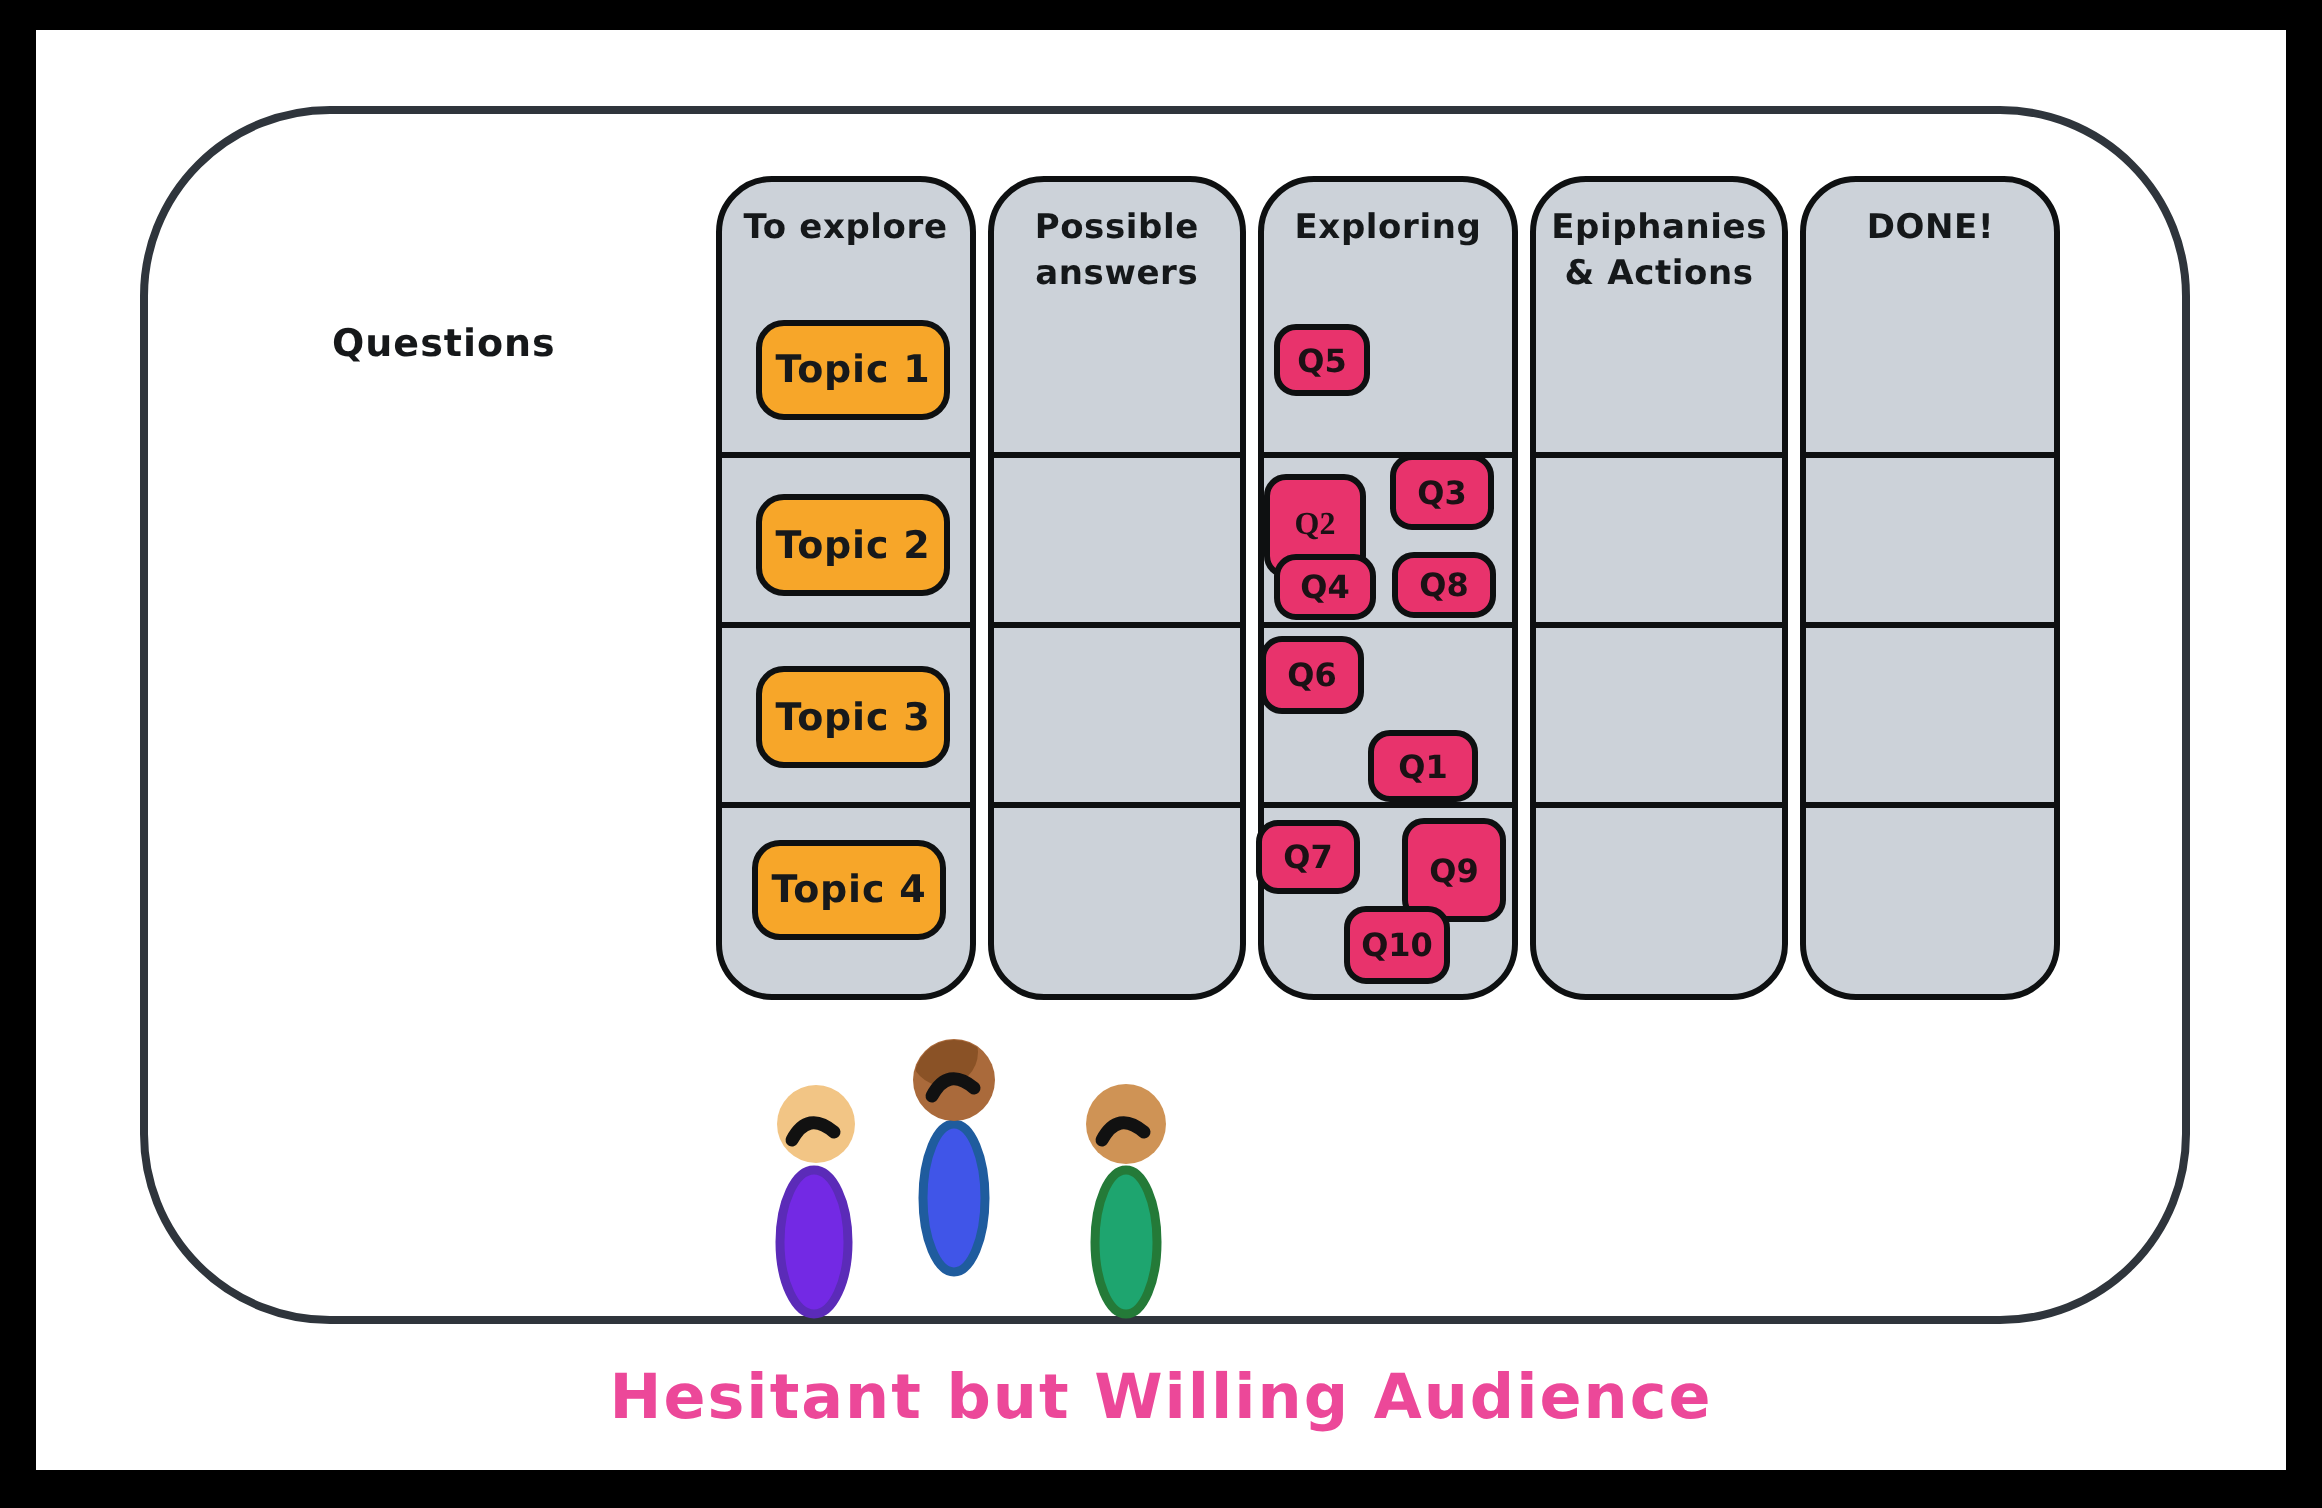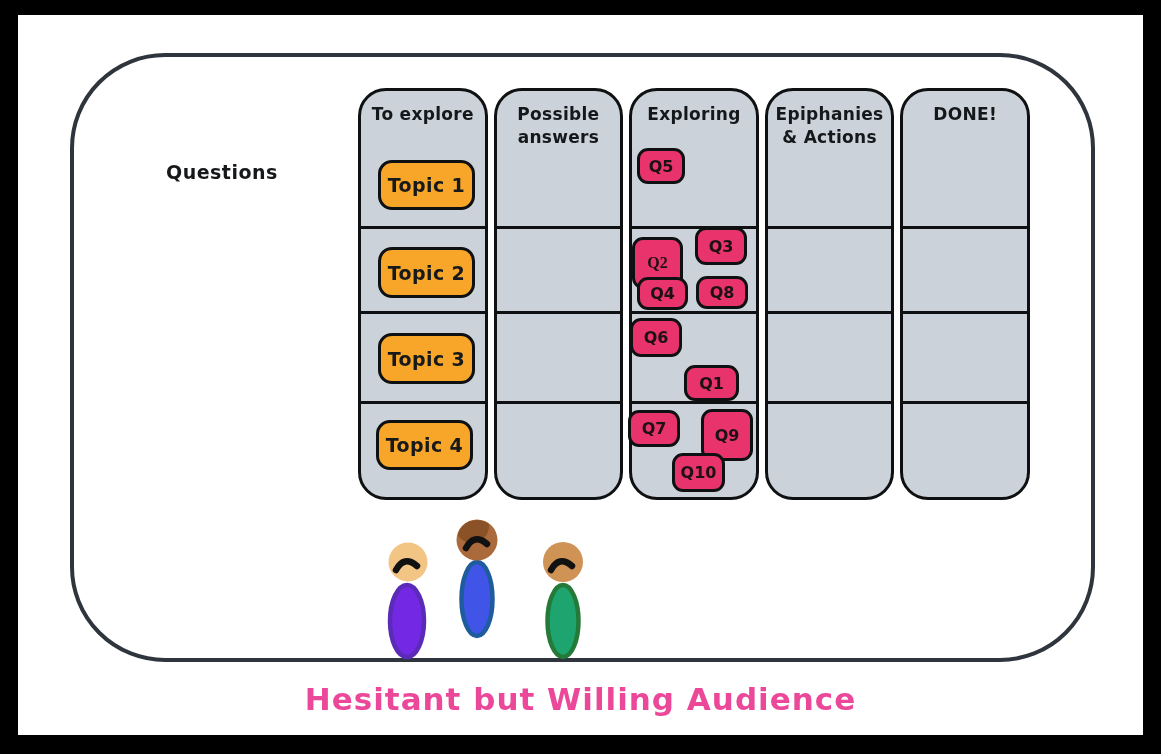--- a/index.html
+++ b/index.html
@@ -100,21 +100,21 @@
         <div class="cell rowline" style="height: 85px;"></div>
         <div class="cell rowline" style="height: 90px;"></div>
         <div class="cell rowline" style="height: 95px;"></div>
         <div class="col-header">DONE!</div>
       </div>
       <div class="cards">
         <div class="topic-card" style="left: 20px; top: 72px; width: 97px; height: 50px;">Topic 1</div>
         <div class="topic-card" style="left: 20px; top: 159px; width: 97px; height: 51px;">Topic 2</div>
         <div class="topic-card" style="left: 20px; top: 245px; width: 97px; height: 51px;">Topic 3</div>
         <div class="topic-card" style="left: 18px; top: 332px; width: 97px; height: 50px;">Topic 4</div>
-        <div class="q-card" style="left: 279px; top: 60px; width: 48px; height: 36px;">Q5</div>
+        <div class="q-card" style="left: 279px; top: 74px; width: 48px; height: 36px;">Q5</div>
         <div class="q-card" style="left: 274px; top: 149px; width: 51px; height: 52px; font-family: Liberation Serif, serif;">Q2</div>
         <div class="q-card" style="left: 337px; top: 139px; width: 52px; height: 38px;">Q3</div>
         <div class="q-card" style="left: 279px; top: 189px; width: 51px; height: 33px;">Q4</div>
         <div class="q-card" style="left: 338px; top: 188px; width: 52px; height: 33px;">Q8</div>
         <div class="q-card" style="left: 272px; top: 230px; width: 52px; height: 39px;">Q6</div>
         <div class="q-card" style="left: 326px; top: 265px; width: 55px; height: 36px; margin-top: 12px;">Q1</div>
         <div class="q-card" style="left: 270px; top: 322px; width: 52px; height: 37px;">Q7</div>
         <div class="q-card" style="left: 343px; top: 321px; width: 52px; height: 52px;">Q9</div>
         <div class="q-card" style="left: 314px; top: 365px; width: 53px; height: 39px;">Q10</div>
       </div>

